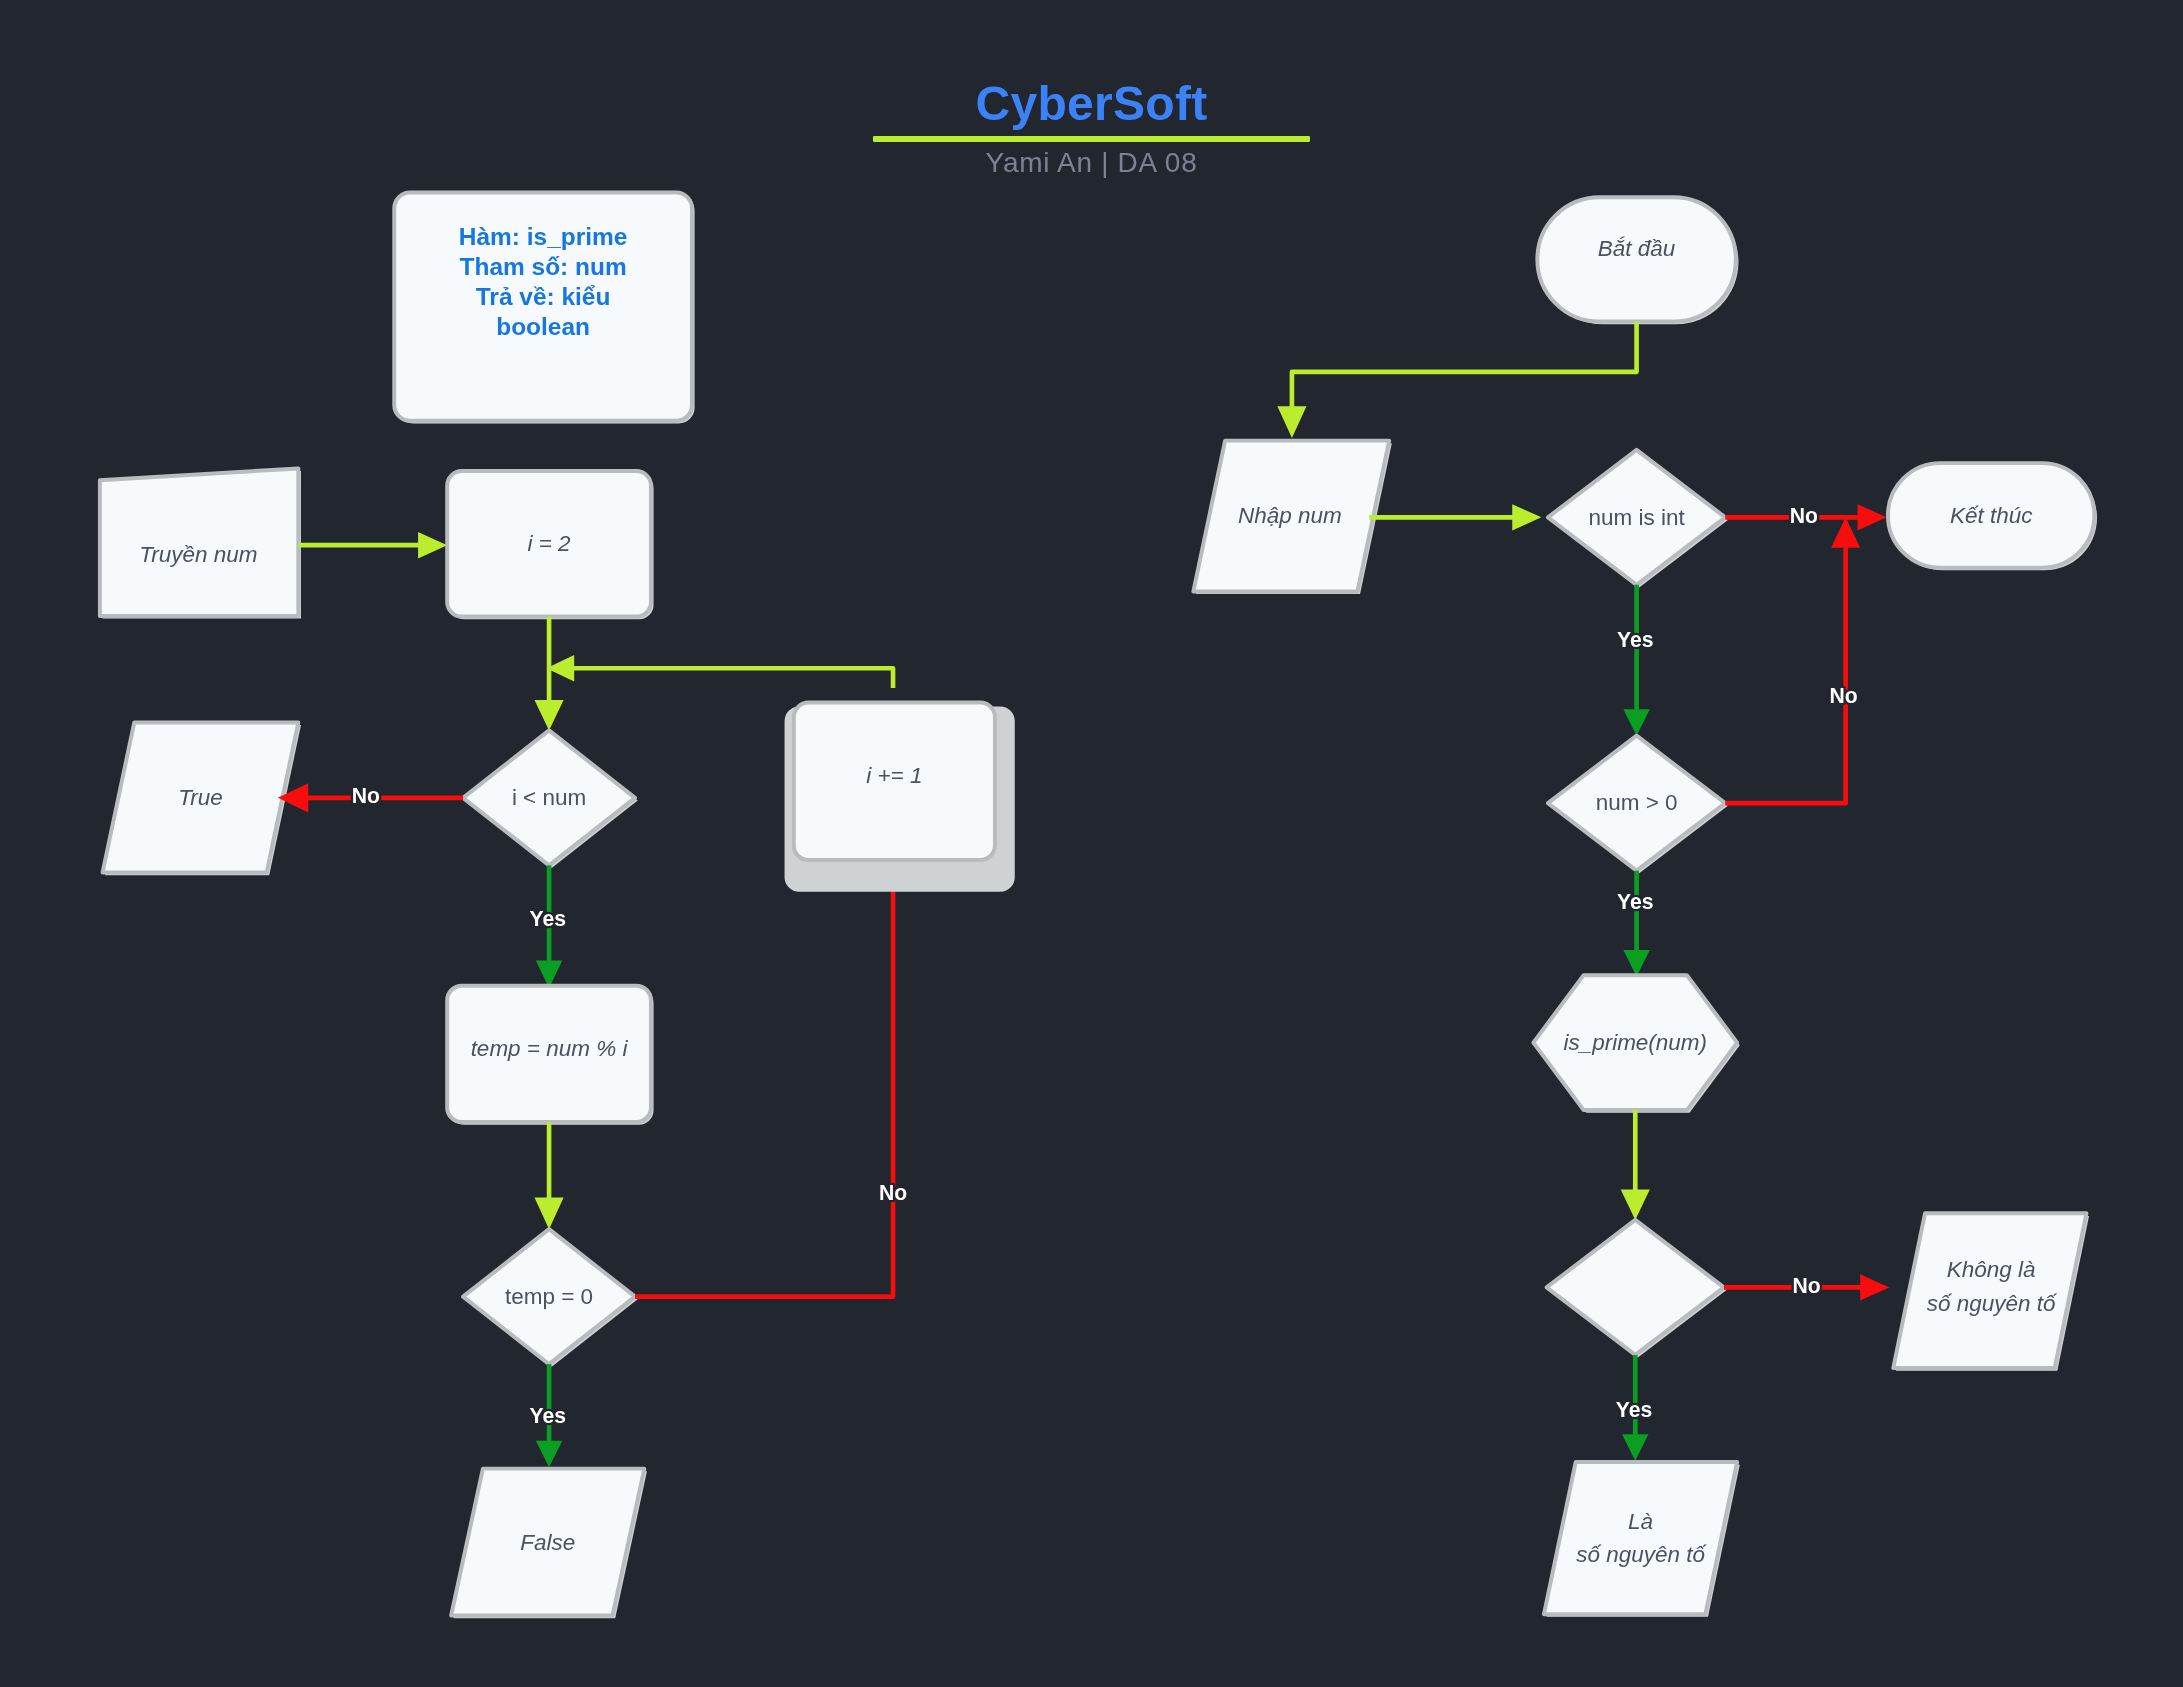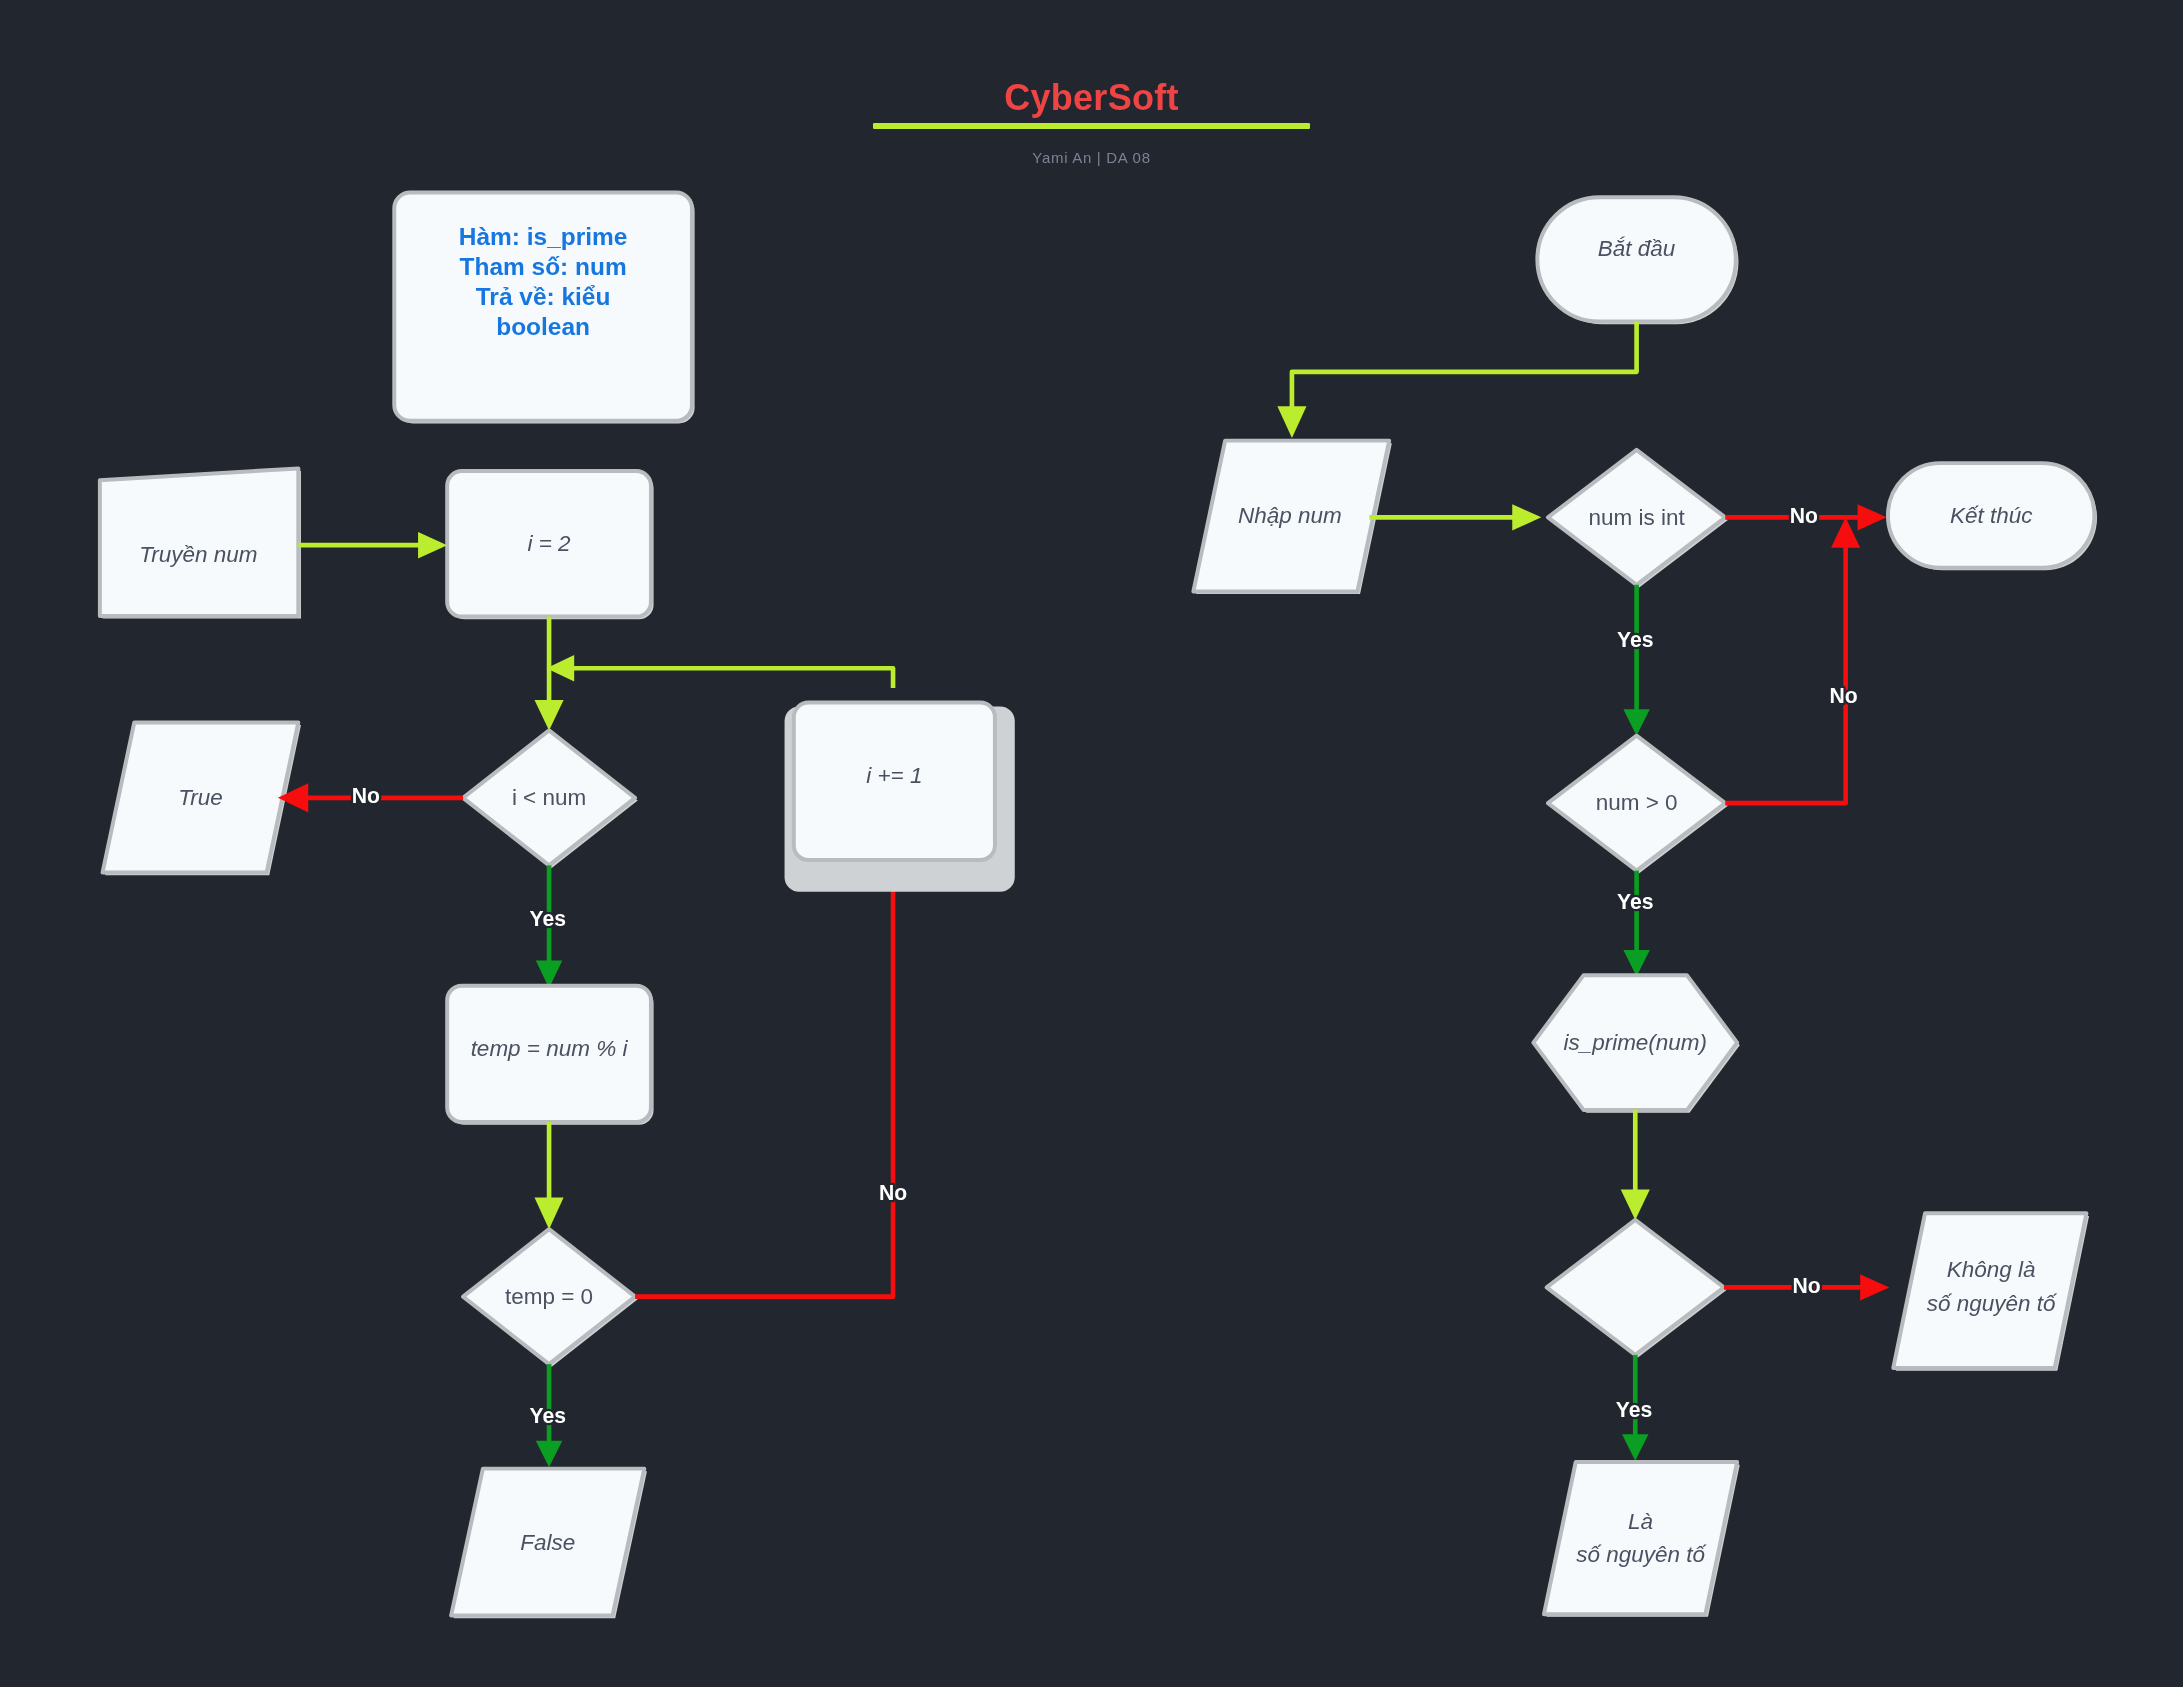--- a/index.html
+++ b/index.html
@@ -21,36 +21,36 @@
   }
   .header {
     position: absolute;
     left: 0;
     top: 79px;
     width: 2183px;
     text-align: center;
     pointer-events: none;
   }
   .header-title {
-    font-size: 36px;
+    font-size: 48px;
     font-weight: bold;
-    color: #ef4444;
+    color: #3b82f6;
     letter-spacing: 0.3px;
     line-height: 1.05;
   }
   .header-rule {
     width: 437px;
     height: 6px;
     background: #bcec2e;
     margin: 6.6px auto 0 auto;
     border-radius: 1.3px;
   }
   .header-sub {
-    margin-top: 20px;
-    font-size: 15px;
+    margin-top: 5px;
+    font-size: 28px;
     color: #7b8293;
     letter-spacing: 0.7px;
   }
   svg.chart {
     position: absolute;
     left: 0;
     top: 0;
     width: 2183px;
     height: 1687px;
   }

